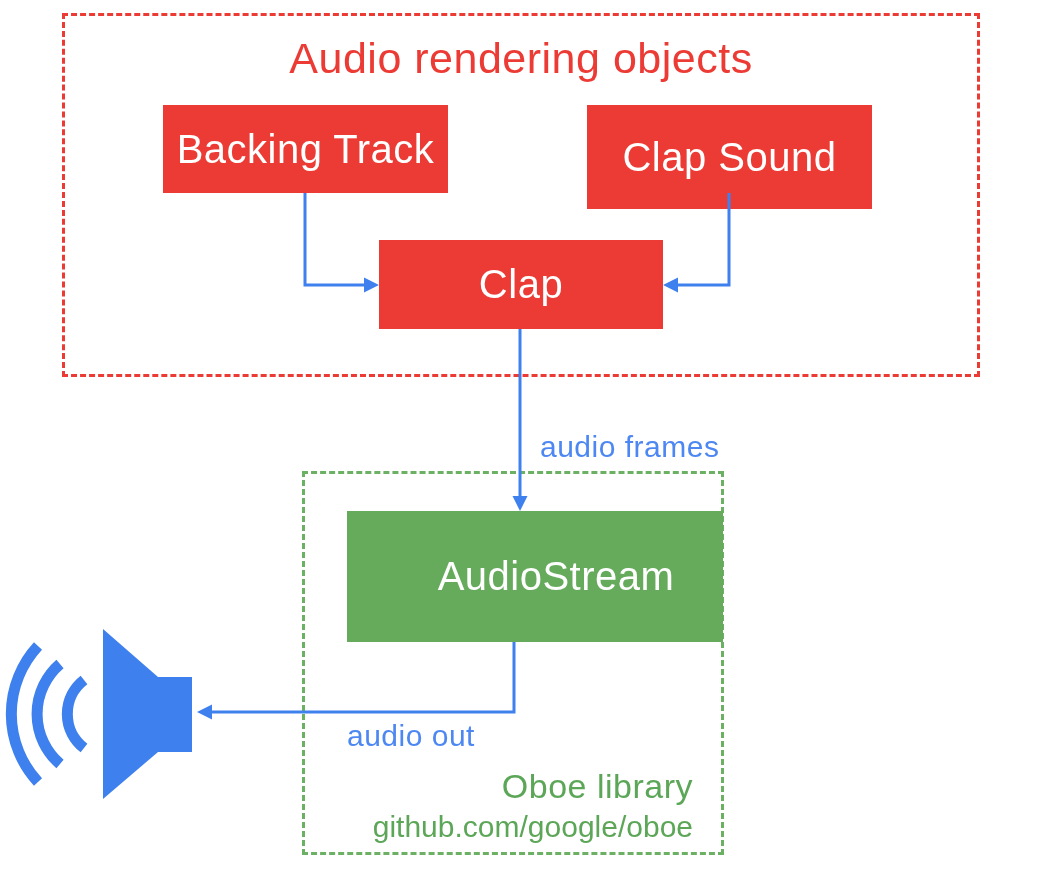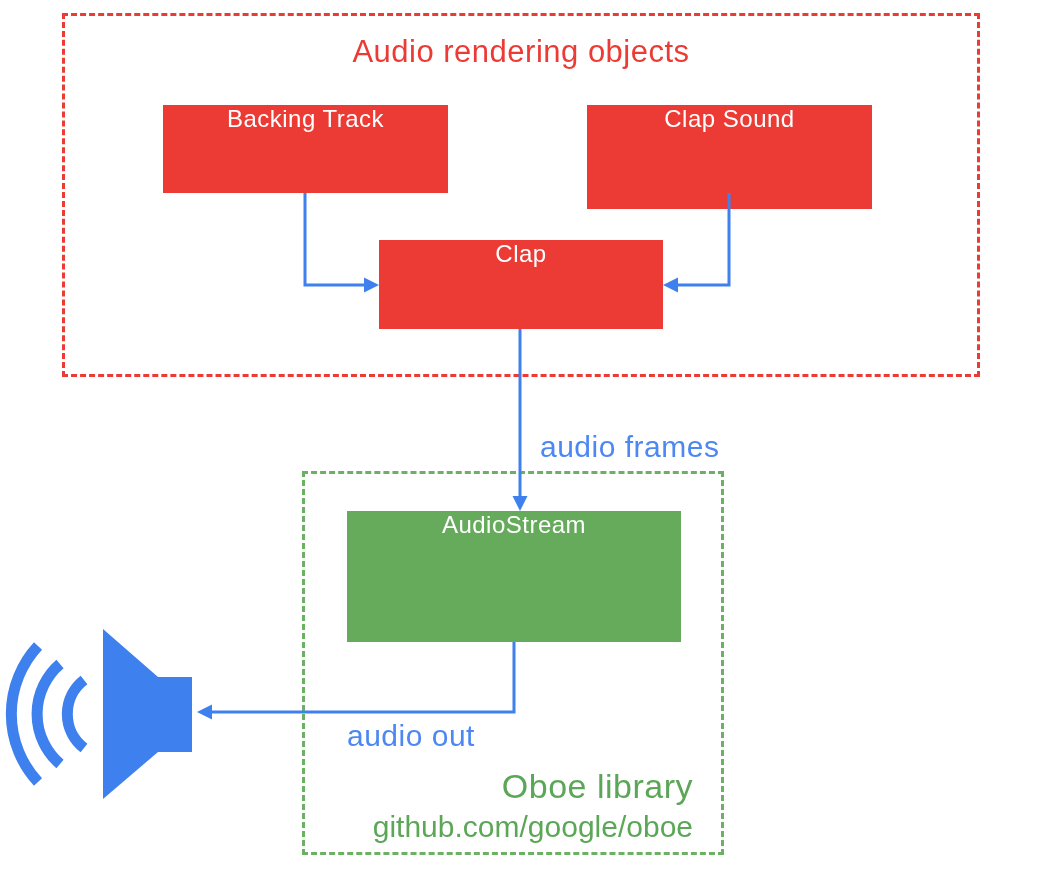--- a/index.html
+++ b/index.html
@@ -27,39 +27,39 @@
   .green-group {
     left: 302px; top: 471px;
     width: 422px; height: 384px;
     border: 3px dashed #6cb163;
   }
   .group-title {
     position: absolute;
     left: 62px; top: 34px;
     width: 918px;
     text-align: center;
-    font-size: 31px;
+    font-size: 43px;
     letter-spacing: 0.5px;
     color: #ec3b35;
   }
   .node {
     position: absolute;
     display: flex;
-    align-items: flex-start;
+    align-items: center;
     justify-content: center;
     color: #ffffff;
-    font-size: 24px;
+    font-size: 40px;
     letter-spacing: 0.5px;
   }
   .node.red { background: #ec3b35; }
   .node.green { background: #65ab5b; }
   .node-backing { left: 163px; top: 105px; width: 285px; height: 88px; }
   .node-clap    { left: 587px; top: 105px; width: 285px; height: 104px; }
   .node-mixer   { left: 379px; top: 240px; width: 284px; height: 89px; }
-  .node-audiostream { left: 347px; top: 511px; width: 334px; height: 131px; }
+  .node-audiostream { left: 347px; top: 511px; width: 334px; height: 131px; padding-left: 42px; }
   .flow-label {
     position: absolute;
     color: #4c87f2;
     font-size: 30px;
     letter-spacing: 0.5px;
     white-space: nowrap;
   }
   .label-audio-frames { left: 540px; top: 430px; }
   .label-audio-out    { left: 347px; top: 719px; }
   .green-caption {

